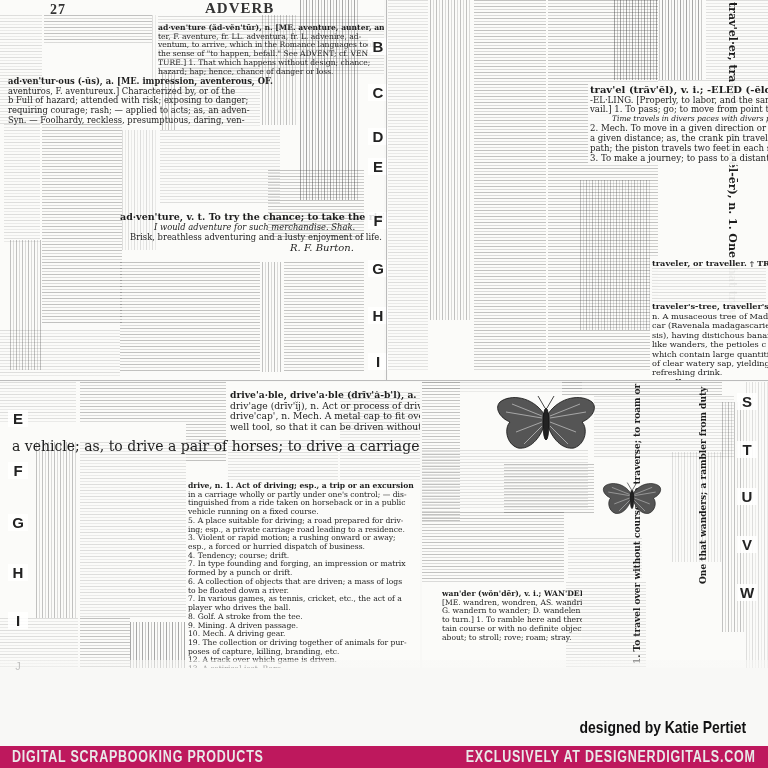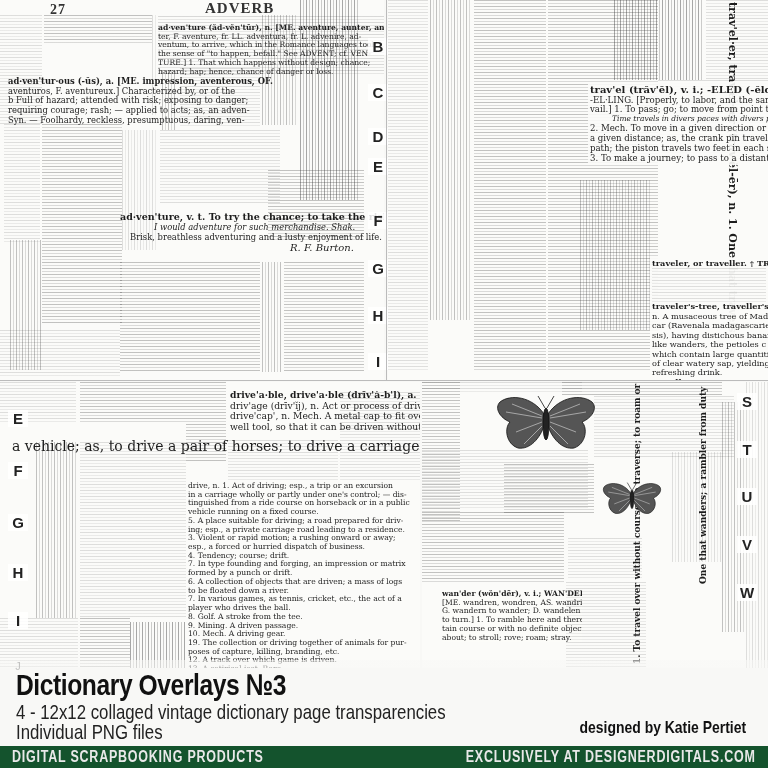--- a/index.html
+++ b/index.html
@@ -30,21 +30,21 @@
 
   .butterfly { position: absolute; }
 
   .title-block { position: absolute; left: 16px; top: 668px; }
   .title-main { font-family: "Liberation Sans", sans-serif; font-weight: bold; font-size: 30px; color: #111; letter-spacing: -0.5px; transform: scaleX(0.82); transform-origin: left; white-space: nowrap; line-height: 34px; }
   .title-sub { font-family: "Liberation Sans", sans-serif; font-size: 21px; color: #222; transform: scaleX(0.8); transform-origin: left; white-space: nowrap; line-height: 20px; }
   .title-veil { position: absolute; left: 0; top: 660px; width: 768px; height: 86px; background: linear-gradient(180deg, rgba(248,248,246,0.55), rgba(248,248,246,0.8)); }
 
   .designer { position: absolute; right: 22px; top: 718px; font-family: "Liberation Sans", sans-serif; font-weight: bold; font-size: 17px; color: #111; transform: scaleX(0.82); transform-origin: right; white-space: nowrap; }
 
-  .banner { position: absolute; left: 0; top: 746px; width: 768px; height: 22px; background: #14532d; }
+  .banner { position: absolute; left: 0; top: 746px; width: 768px; height: 22px; background: #be185d; }
   .banner-left, .banner-right { position: absolute; top: 2px; font-family: "Liberation Sans", sans-serif; font-weight: bold; font-size: 16px; color: #e9e9e9; letter-spacing: 1px; white-space: nowrap; transform: scaleX(0.78); }
   .banner-left { left: 12px; transform-origin: left; }
   .banner-right { right: 12px; transform-origin: right; }
 
   .rule { position: absolute; background: #bbb; }
 </style>
 </head>
 <body>
 
 <div id="stage">
@@ -243,23 +243,23 @@
       <div>driv'age (drīv'ĭj), n. Act or process of driving.</div>
       <div>drive'cap', n. Mech. A metal cap to fit over something, as a</div>
       <div>well tool, so that it can be driven without bursting.</div>
     </div>
 
     <div class="page" style="left:228px;top:58px;width:110px;height:40px;">
         <div class="filler light"></div>
       </div>
 
     <div class="entry" style="left:188px;top:100px;font-size:7.6px;width:232px;overflow:hidden;">
-      <div style="font-weight:normal;">drive, n. 1. Act of driving; esp., a trip or an excursion</div>
+      <div style="font-weight:bold;">drive, n. 1. Act of driving; esp., a trip or an excursion</div>
       <div>in a carriage wholly or partly under one's control; — dis-</div>
-      <div>tinguished from a ride course on horseback or in a public</div>
+      <div>tinguished from a ride taken on horseback or in a public</div>
       <div>vehicle running on a fixed course.</div>
       <div>5. A place suitable for driving; a road prepared for driv-</div>
       <div>ing; esp., a private carriage road leading to a residence.</div>
       <div>3. Violent or rapid motion; a rushing onward or away;</div>
       <div>esp., a forced or hurried dispatch of business.</div>
       <div>4. Tendency; course; drift.</div>
       <div>7. In type founding and forging, an impression or matrix</div>
       <div>formed by a punch or drift.</div>
       <div>6. A collection of objects that are driven; a mass of logs</div>
       <div>to be floated down a river.</div>
@@ -375,25 +375,20 @@
     <div class="tab-letter" style="left:737px;top:441px;">T</div>
     <div class="tab-letter" style="left:737px;top:488px;">U</div>
     <div class="tab-letter" style="left:737px;top:536px;">V</div>
     <div class="tab-letter" style="left:737px;top:584px;">W</div>
   </div>
 
   <div class="rule" style="left:0;top:380px;width:768px;height:1px;"></div>
   <div class="rule" style="left:386px;top:0;width:1px;height:380px;"></div>
 
   <div class="title-veil"></div>
-  <div class="title-block">
-    <div class="title-main">Dictionary Overlays №3</div>
-    <div class="title-sub">4 - 12x12 collaged vintage dictionary page transparencies</div>
-    <div class="title-sub">Individual PNG files</div>
-  </div>
   <div class="designer">designed by Katie Pertiet</div>
 
   <div class="banner">
     <div class="banner-left">DIGITAL SCRAPBOOKING PRODUCTS</div>
     <div class="banner-right">EXCLUSIVELY AT DESIGNERDIGITALS.COM</div>
   </div>
 
 </div>
 
 </body></html>

